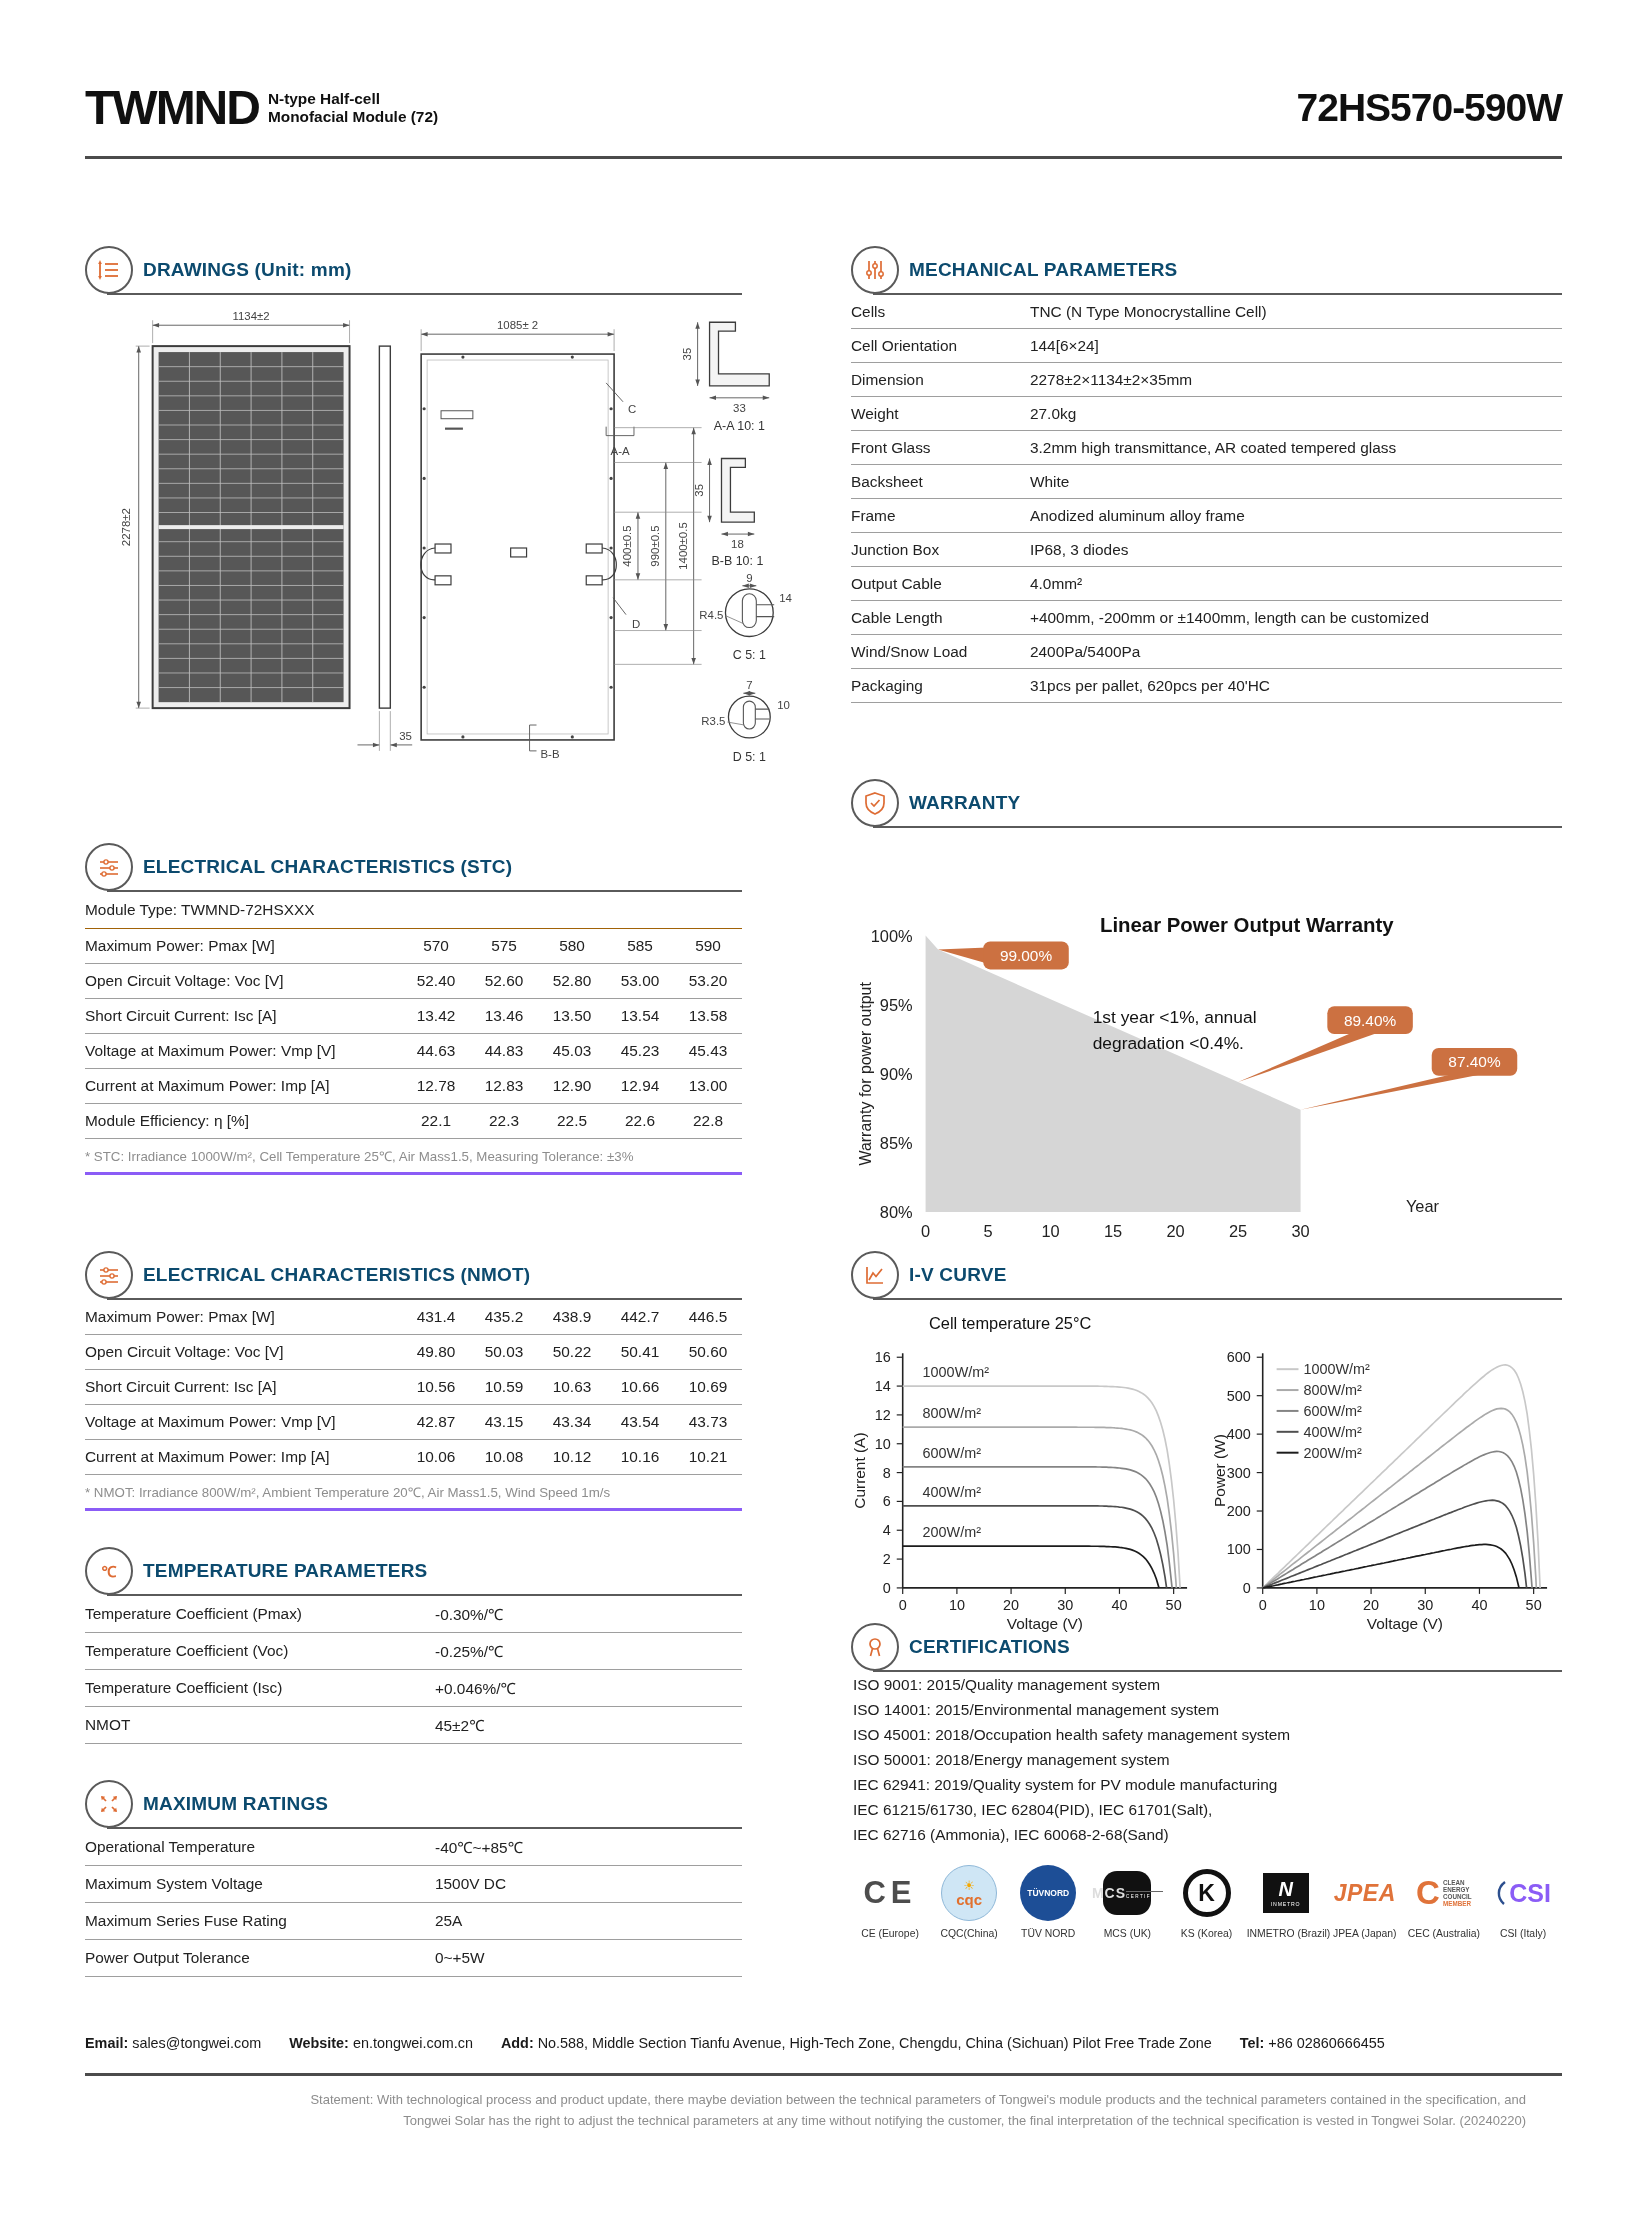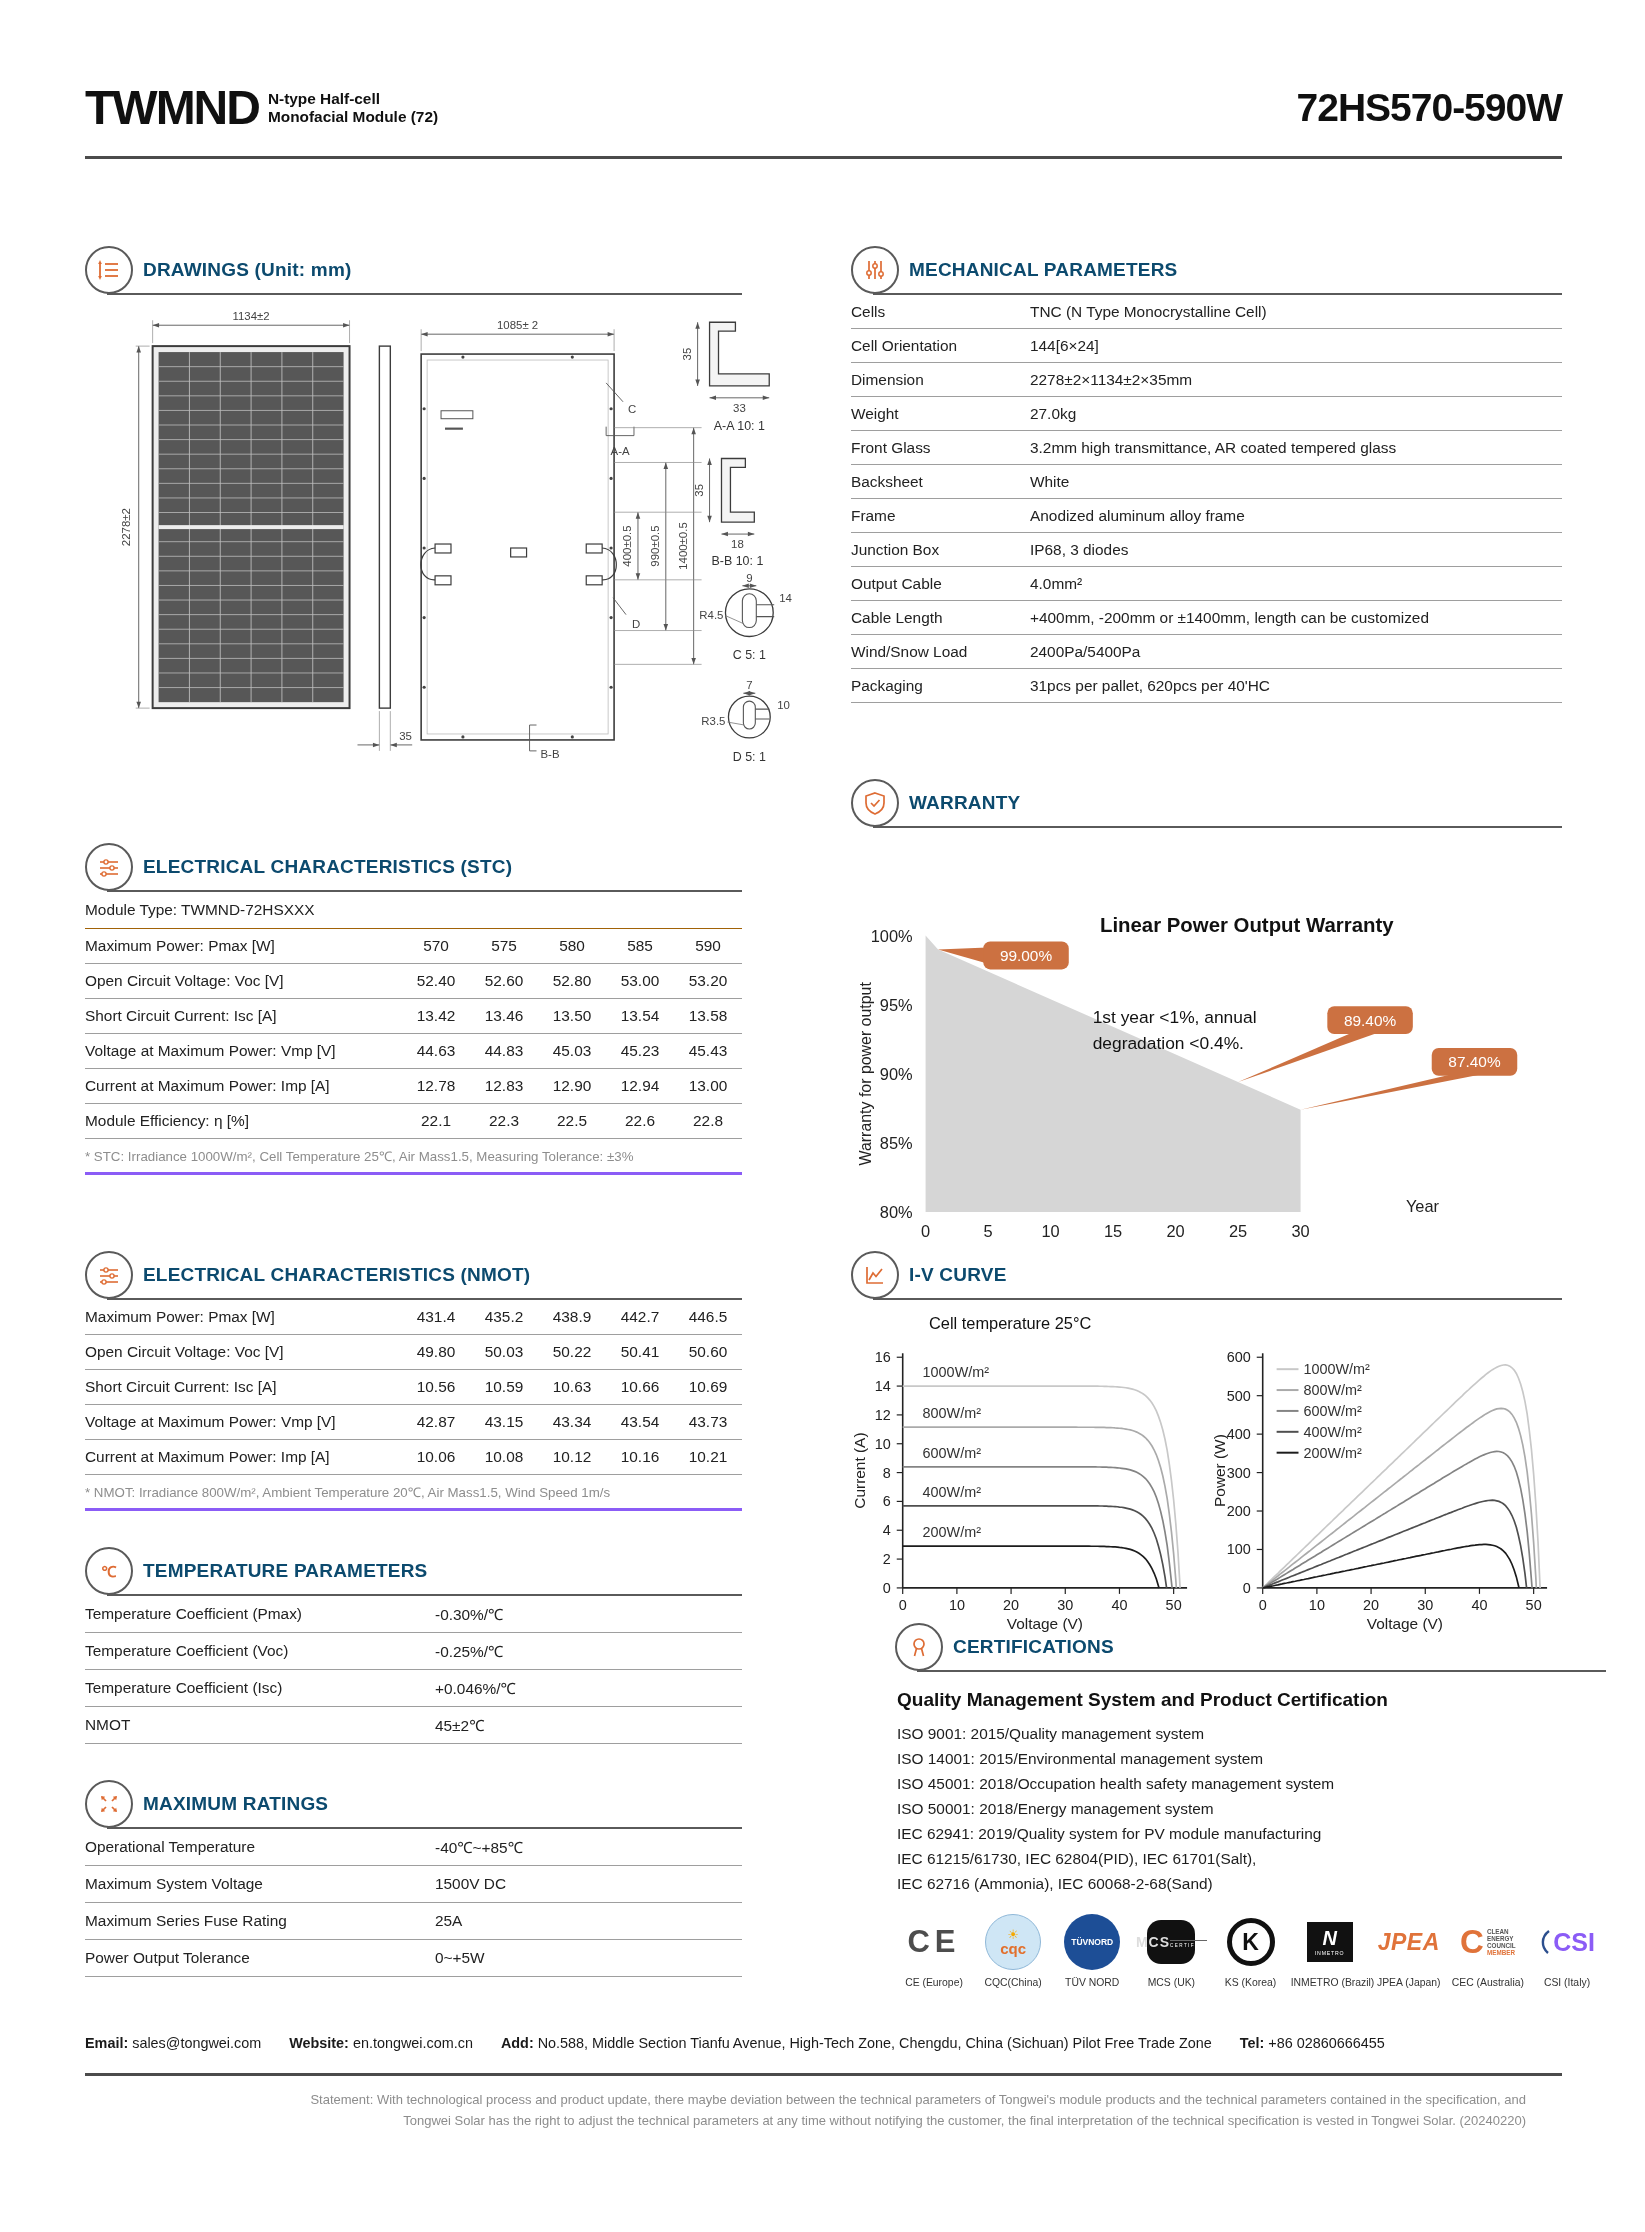--- a/index.html
+++ b/index.html
@@ -14,21 +14,21 @@
   
   .sec{position:absolute}
   #sec-drawings{left:85px;top:245px;width:657px}
   #sec-stc{left:85px;top:842px;width:657px}
   #sec-nmot{left:85px;top:1250px;width:657px}
   #sec-temp{left:85px;top:1546px;width:657px}
   #sec-max{left:85px;top:1779px;width:657px}
   #sec-mech{left:851px;top:245px;width:711px}
   #sec-warranty{left:851px;top:778px;width:711px}
   #sec-iv{left:851px;top:1250px;width:711px}
-  #sec-certs{left:895px;top:1622px;width:711px}
+  #sec-certs{left:851px;top:1622px;width:711px}
   .shead{position:relative;height:50px;display:flex;align-items:center}
   .shead .srule{position:absolute;left:22px;right:0;bottom:0;height:2px;background:#5a5a5a}
   .sicon{position:relative;z-index:2;width:44px;height:44px;border:2.5px solid #5a5a5a;border-radius:50%;
          background:#fff;display:flex;align-items:center;justify-content:center;flex:none}
   .shead h2{margin:0 0 0 10px;font-size:19px;font-weight:700;color:#0c4a6e;letter-spacing:0.2px}
   
   .prow{display:flex;align-items:center;height:34px;border-bottom:1px solid #9e9e9e;font-size:15.4px;box-sizing:border-box}
   .mech .pl{width:179px;flex:none}
   .temp4 .pl{width:350px;flex:none}
   .temp4 .prow{height:37px}
@@ -707,21 +707,20 @@
     <div class="shead">
       <span class="sicon">
         <svg width="24" height="24" viewBox="0 0 24 24" fill="none">
           <circle cx="12" cy="9" r="5" stroke="#de6c34" stroke-width="1.7"></circle>
           <path d="M9.5,13.5 L7.5,21 M14.5,13.5 L16.5,21" stroke="#de6c34" stroke-width="1.7"></path>
         </svg>
       </span>
       <h2>CERTIFICATIONS</h2>
       <i class="srule"></i>
     </div>
-    <div class="cert-sub">Quality Management System and Product Certification</div>
     <div class="cert-line">ISO 9001: 2015/Quality management system</div>
     <div class="cert-line">ISO 14001: 2015/Environmental management system</div>
     <div class="cert-line">ISO 45001: 2018/Occupation health safety management system</div>
     <div class="cert-line">ISO 50001: 2018/Energy management system</div>
     <div class="cert-line">IEC 62941: 2019/Quality system for PV module manufacturing</div>
     <div class="cert-line">IEC 61215/61730, IEC 62804(PID), IEC 61701(Salt),</div>
     <div class="cert-line">IEC 62716 (Ammonia), IEC 60068-2-68(Sand)</div>
     <div class="logos">
       <div class="logo">
           <div class="lgfx">

